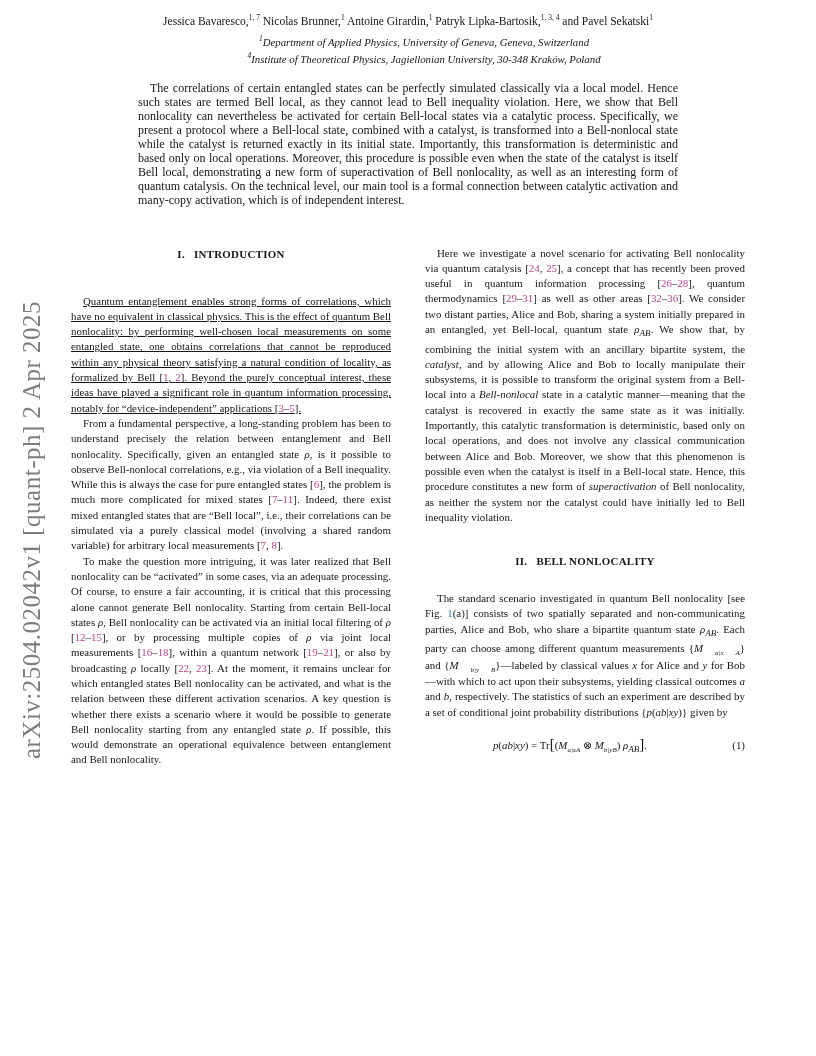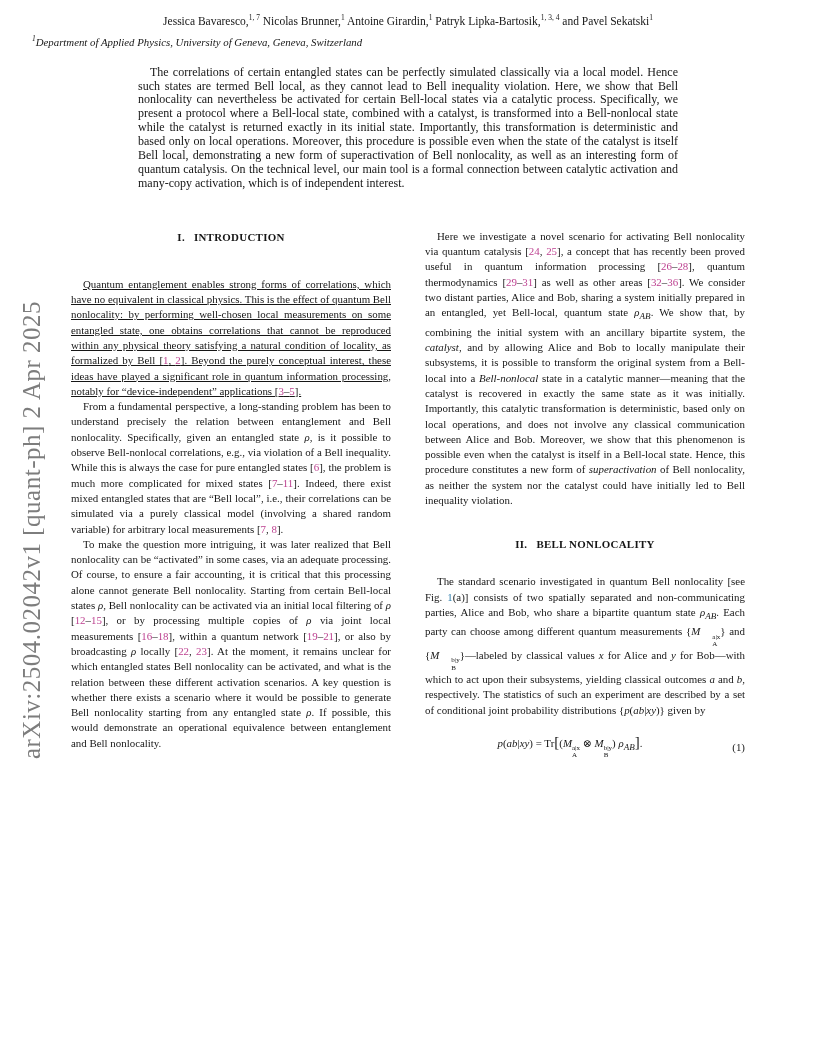--- a/index.html
+++ b/index.html
@@ -16,21 +16,21 @@
     font-size:25px; color:#7d7d7d; letter-spacing:0.5px; white-space:nowrap;
   }
   .title {
     margin:60px 72px 0; text-align:center;
     font-size:16.5px; font-weight:bold; letter-spacing:0.2px;
   }
   .authors {
     margin:13px 40px 0; text-align:center; font-size:11.5px;
   }
   .authors sup, .affil sup { font-size:7.5px; }
-  .affils { margin-top:5px; text-align:left;padding-left:32px; }
+  .affils { margin-top:5px; text-align:center;padding-left:32px; }
   .affil { font-style:italic; font-size:10.8px; line-height:13.2px; }
   .abstract {
     width:540px; margin:17px auto 0; text-align:justify;
     font-size:12px; line-height:13.9px; text-indent:12px;
   }
   .columns {
     display:flex; gap:34px; padding:0 71px; margin-top:34px;
   }
   .col { width:327px; }
   .sec-heading {
@@ -43,22 +43,22 @@
   }
   .col-left .sec-heading + .para { margin-top:34px;text-decoration:underline; }
   .col-right .para:first-child { margin-top:4px; }
   .col-right .sec-heading { margin-top:30px; }
   .col-right .sec-heading + .para { margin-top:24px; }
   
   c { color:#bc3f8f; }           
   f { color:#2e7dab; }           
   mi { font-style:italic; }      
   ss {                           
-    display:inline-flex; flex-direction:column; align-items:flex-start;
-    font-size:7px; line-height:1.05; vertical-align:-0.45em; justify-content:flex-end;
+    display:inline-flex; flex-direction:row; align-items:flex-start;
+    font-size:7px; line-height:1.05; vertical-align:-0.45em; font-style:italic;justify-content:flex-end;
   }
   ss sup, ss sub { font-size:7px; vertical-align:baseline; line-height:1.05; }
   bb { font-size:15px; }         
   .equation-row {
     display:flex; align-items:center; margin-top:16px; font-size:10.9px;
   }
   .equation { flex:1; text-align:center; }
   .eq-num { width:30px; text-align:right; }
 </style>
 </head>
@@ -66,20 +66,21 @@
 
 <div class="page">
 
   <div class="arxiv-strip">arXiv:2504.02042v1  [quant-ph]  2 Apr 2025</div>
 
 
   <div class="authors">Jessica Bavaresco,<sup>1, 7</sup> Nicolas Brunner,<sup>1</sup> Antoine Girardin,<sup>1</sup> Patryk Lipka-Bartosik,<sup>1, 3, 4</sup> and Pavel Sekatski<sup>1</sup></div>
 
   <div class="affils">
     <div class="affil"><sup>1</sup>Department of Applied Physics, University of Geneva, Geneva, Switzerland</div>
+    <div class="affil"><sup>4</sup>Institute of Theoretical Physics, Jagiellonian University, 30-348 Kraków, Poland</div>
   </div>
 
   <div class="abstract">The correlations of certain entangled states can be perfectly simulated classically via a local model. Hence such states are termed Bell local, as they cannot lead to Bell inequality violation. Here, we show that Bell nonlocality can nevertheless be activated for certain Bell-local states via a catalytic process. Specifically, we present a protocol where a Bell-local state, combined with a catalyst, is transformed into a Bell-nonlocal state while the catalyst is returned exactly in its initial state. Importantly, this transformation is deterministic and based only on local operations. Moreover, this procedure is possible even when the state of the catalyst is itself Bell local, demonstrating a new form of superactivation of Bell nonlocality, as well as an interesting form of quantum catalysis. On the technical level, our main tool is a formal connection between catalytic activation and many-copy activation, which is of independent interest.</div>
 
   <div class="columns">
 
     <div class="col col-left">
       <div class="sec-heading">
         <span class="sec-num">I.</span><span>INTRODUCTION</span>
       </div>

